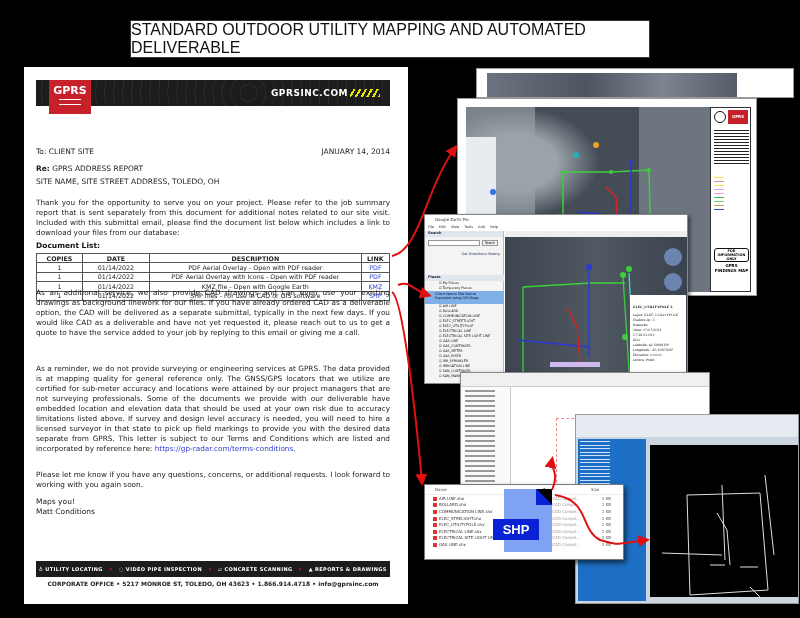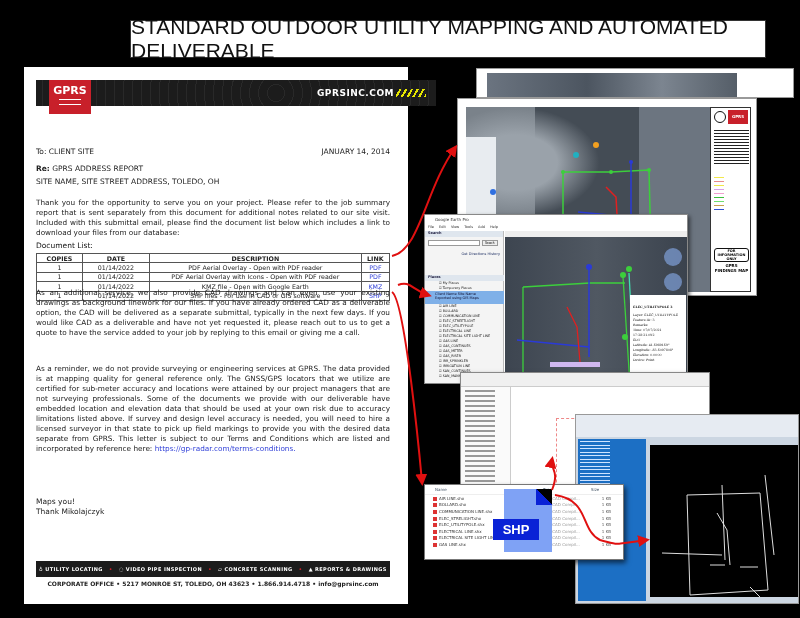--- a/index.html
+++ b/index.html
@@ -1,37 +1,37 @@
 <!DOCTYPE html>
 <html><head>
 <meta charset="utf-8">
 <style>
   * { box-sizing: border-box; margin: 0; padding: 0; }
   html, body { width: 800px; height: 618px; background: #000; overflow: hidden; }
   body { position: relative; font-family: "DejaVu Sans", sans-serif; }
 
-  .title-box { position: absolute; left: 130px; top: 20px; width: 636px; height: 38px; background: #fff; border: 1px solid #333; display: flex; align-items: center; justify-content: center; font-family: "Liberation Sans", sans-serif; font-size: 21px; color: #111; }
+  .title-box { position: absolute; left: 130px; top: 20px; width: 520px; height: 38px; background: #fff; border: 1px solid #333; display: flex; align-items: center; justify-content: center; font-family: "Liberation Sans", sans-serif; font-size: 16px; color: #111; }
 
   .letter { position: absolute; left: 24px; top: 67px; width: 384px; height: 537px; background: #fff; }
-  .banner { position: absolute; left: 12px; top: 13px; width: 400px; height: 26px; background: #1c1c1c; }
+  .banner { position: absolute; left: 12px; top: 13px; width: 354px; height: 26px; background: #1c1c1c; }
   .banner::after { content: ""; position: absolute; inset: 0; background: repeating-radial-gradient(circle at 60% 50%, transparent 0 8px, rgba(255,255,255,0.06) 8px 9px); }
   .logo-box { position: absolute; left: 13px; top: 0; width: 42px; height: 34px; background: #c8202a; color: #fff; font-family: "DejaVu Sans", sans-serif; font-weight: bold; font-size: 11px; text-align: center; padding-top: 4px; z-index: 2; }
   .logo-box .lines { display: block; margin: 2px auto 0; width: 22px; height: 6px; border-top: 1px solid #fff; border-bottom: 1px solid #fff; }
   .site-url { position: absolute; right: 42px; top: 8px; font-size: 9px; font-weight: bold; color: #fff; letter-spacing: 0.5px; z-index: 2; }
   .stripes { position: absolute; right: 10px; top: 9px; width: 30px; height: 8px; background: repeating-linear-gradient(-60deg, #e6e600 0 2px, transparent 2px 5px); z-index: 2; }
 
   .letter-title { position: absolute; top: 52px; width: 100%; text-align: center; font-size: 17px; color: #111; font-family: "DejaVu Sans", sans-serif; }
   .to { position: absolute; left: 12px; top: 80px; font-size: 7.5px; color: #222; }
   .date { position: absolute; right: 18px; top: 80px; font-size: 7.5px; color: #222; }
   .re { position: absolute; left: 12px; top: 97px; font-size: 7.5px; color: #222; }
   .re b { font-weight: bold; }
   .site { position: absolute; left: 12px; top: 110px; font-size: 7.5px; color: #222; }
   .para { position: absolute; left: 12px; width: 354px; font-size: 7.3px; line-height: 10px; color: #222; text-align: justify; }
   .p1 { top: 131px; }
-  .doclist-label { position: absolute; left: 12px; top: 174px; font-size: 7.5px; font-weight: normal; color: #111; }
+  .doclist-label { position: absolute; left: 12px; top: 174px; font-size: 7.5px; font-weight: bold; color: #111; }
   table.docs { position: absolute; left: 12px; top: 186px; width: 354px; border-collapse: collapse; font-size: 6.3px; color: #222; }
   table.docs th, table.docs td { border: 1px solid #555; text-align: center; height: 9.4px; padding: 0; }
   table.docs th { font-weight: bold; }
   table.docs td.link { color: #2f3fd8; }
   .p2 { top: 221px; }
   .p3 { top: 297px; }
   .p3 a { color: #2f3fd8; text-decoration: none; }
   .p4 { top: 403px; }
   .thanks { position: absolute; left: 12px; top: 430px; font-size: 7.5px; color: #222; line-height: 10px; }
   .cc { position: absolute; left: 12px; top: 456px; font-size: 7.5px; color: #222; line-height: 10px; }
@@ -162,23 +162,24 @@
         <td class="link">SHP</td>
       </tr>
     </tbody>
   </table>
 
   <div class="para p2">As an additional service, we also provide CAD drawings and can even use your existing drawings as background linework for our files. If you have already ordered CAD as a deliverable option, the CAD will be delivered as a separate submittal, typically in the next few days. If you would like CAD as a deliverable and have not yet requested it, please reach out to us to get a quote to have the service added to your job by replying to this email or giving me a call.</div>
   <div class="para p3">
     <span>As a reminder, we do not provide surveying or engineering services at GPRS. The data provided is at mapping quality for general reference only. The GNSS/GPS locators that we utilize are certified for sub-meter accuracy and locations were attained by our project managers that are not surveying professionals. Some of the documents we provide with our deliverable have embedded location and elevation data that should be used at your own risk due to accuracy limitations listed above. If survey and design level accuracy is needed, you will need to hire a licensed surveyor in that state to pick up field markings to provide you with the desired data separate from GPRS. This letter is subject to our Terms and Conditions which are listed and incorporated by reference here:</span>
     <a>https://gp-radar.com/terms-conditions.</a>
   </div>
+  <div class="para p4">Please let me know if you have any questions, concerns, or additional requests. I look forward to working with you again soon.</div>
   <div class="thanks">
     <div>Maps you!</div>
-    <div>Thank Mikolajczyk</div>
+    <div>Matt Conditions</div>
   </div>
   <div class="services">
     <span><span>♁</span> <span>UTILITY LOCATING</span></span>
     <span class="dot">•</span>
     <span><span>◌</span> <span>VIDEO PIPE INSPECTION</span></span>
     <span class="dot">•</span>
     <span><span>▱</span> <span>CONCRETE SCANNING</span></span>
     <span class="dot">•</span>
     <span><span>▲</span> <span>REPORTS &amp; DRAWINGS</span></span>
   </div>

